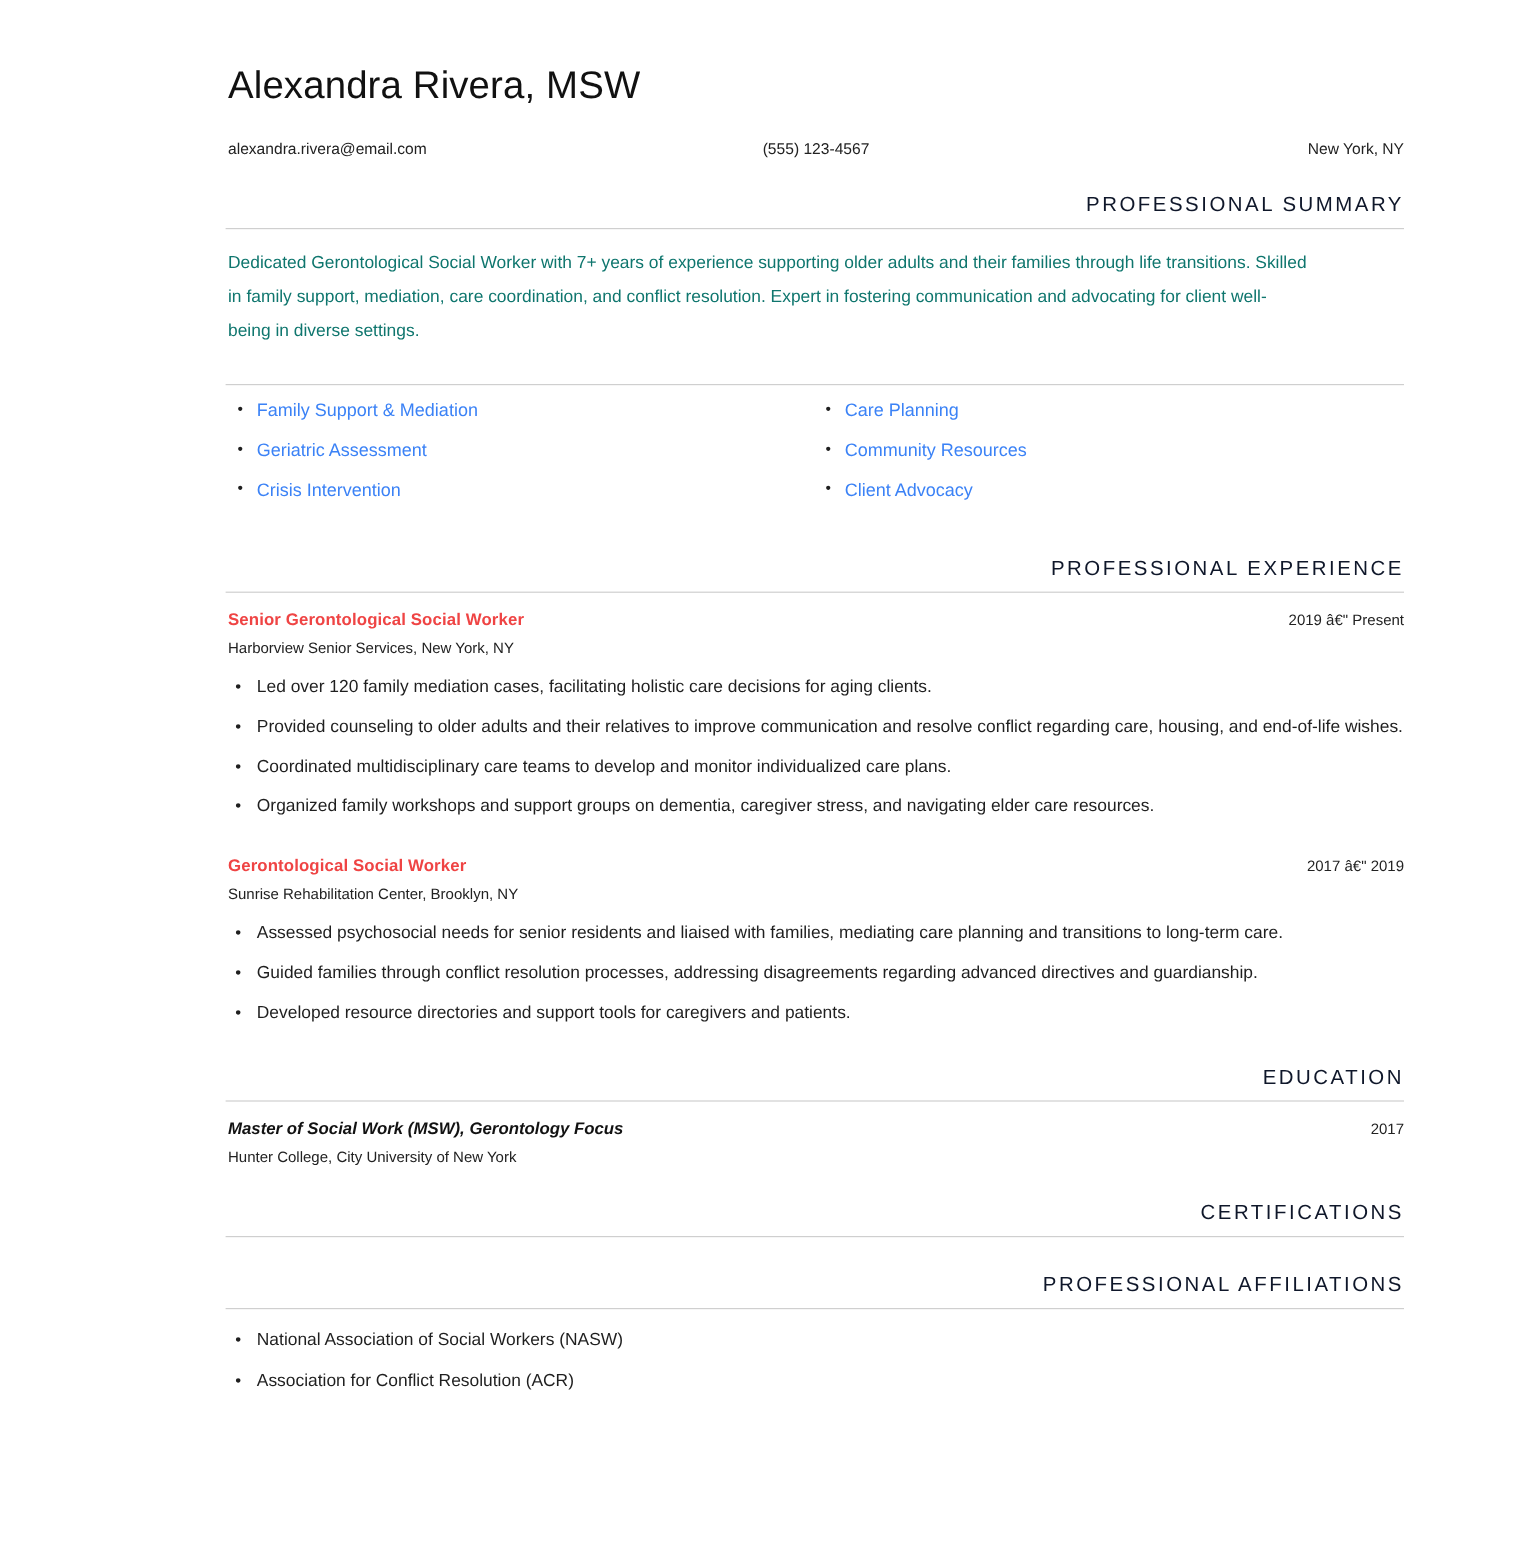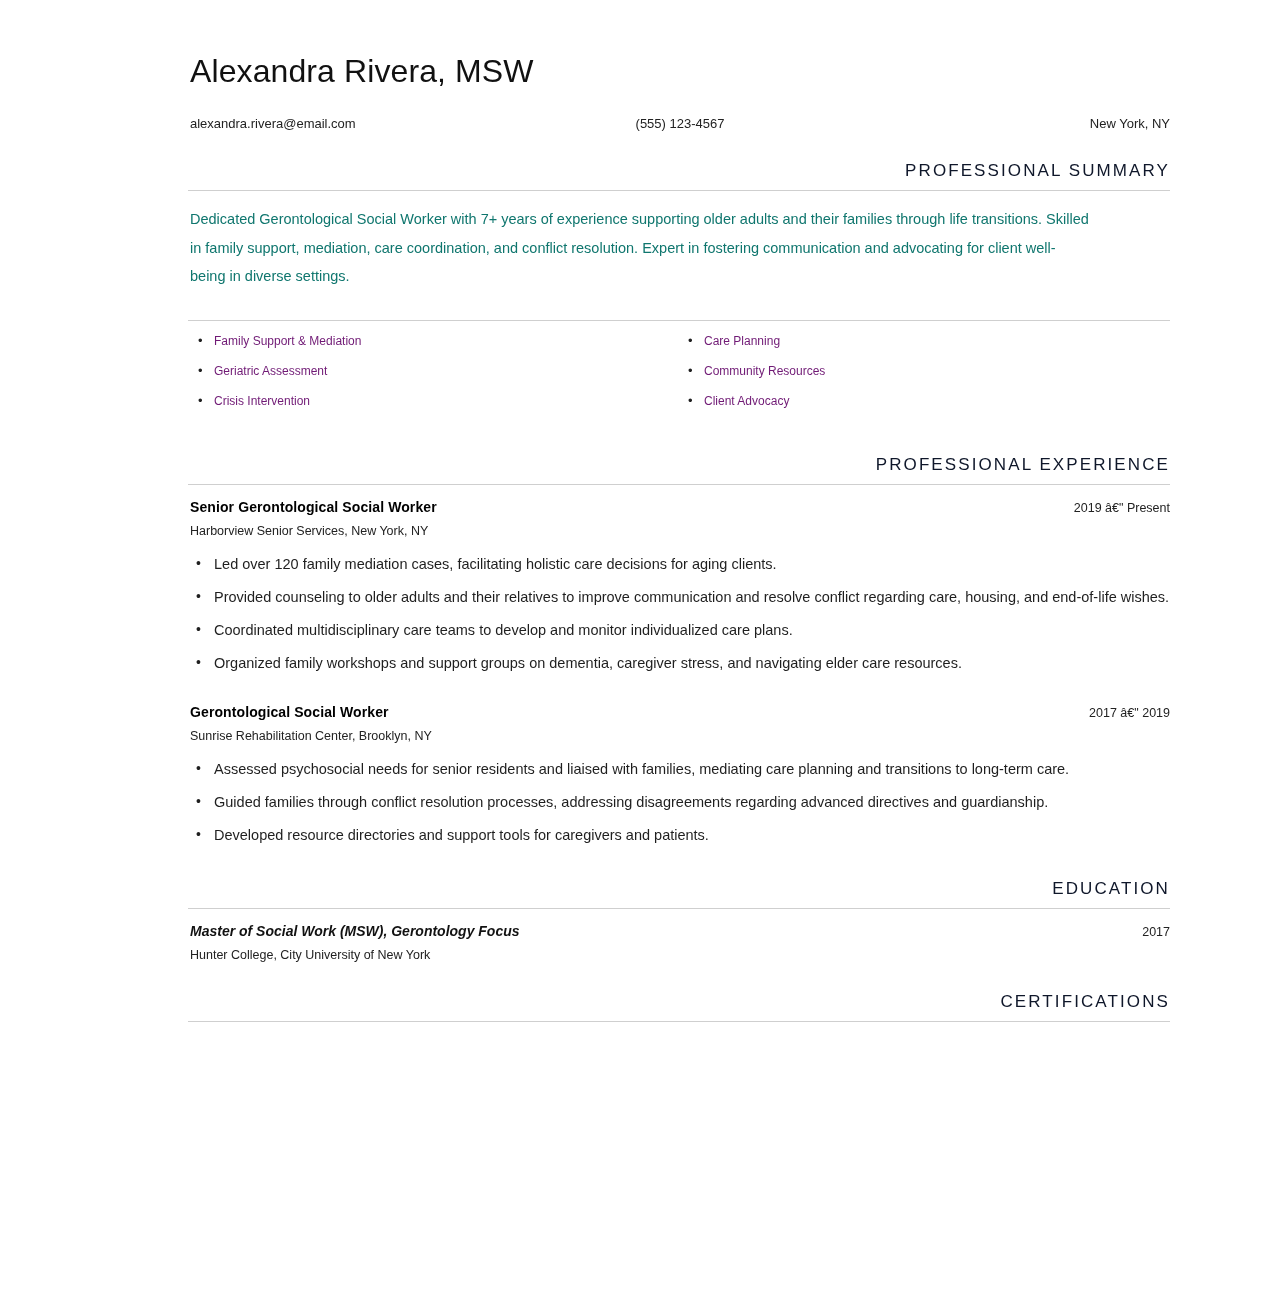--- a/index.html
+++ b/index.html
@@ -80,23 +80,23 @@
   .competency-col {
     flex: 1 1 0;
   }
   .competency-col ul {
     list-style: none;
     margin: 0;
     padding: 0;
   }
   .competency-col li {
     position: relative;
-    font-size: 12px;
+    font-size: 15px;
     line-height: 1.0;
-    color: #701a75;
+    color: #3b82f6;
     padding: 0 0 0 18px;
     margin: 0 0 18px 6px;
   }
   .competency-col li::before {
     content: "\2022";
     position: absolute;
     left: 2px;
     top: -1px;
     font-size: 13px;
     color: #1f1f1f;
@@ -107,21 +107,21 @@
   .job + .job { margin-top: 28px; }
 
   .job-head {
     display: flex;
     align-items: baseline;
     justify-content: space-between;
   }
   .job-title {
     font-size: 14px;
     font-weight: bold;
-    color: #000000;
+    color: #ef4444;
     letter-spacing: 0.1px;
   }
   .job-dates {
     font-size: 12.5px;
     color: #222222;
     white-space: nowrap;
     padding-left: 20px;
   }
   .job-company {
     font-size: 12.5px;
@@ -282,14 +282,22 @@
       </div>
       <div class="edu-school">Hunter College, City University of New York</div>
     </div>
   </div>
 
   <div class="section">
     <h2 class="section-title">CERTIFICATIONS</h2>
     <div class="divider"></div>
   </div>
 
+  <div class="section">
+    <h2 class="section-title">PROFESSIONAL AFFILIATIONS</h2>
+    <div class="divider"></div>
+    <ul class="plain-list">
+      <li>National Association of Social Workers (NASW)</li>
+      <li>Association for Conflict Resolution (ACR)</li>
+    </ul>
+  </div>
 
 </div>
 
 </body></html>

